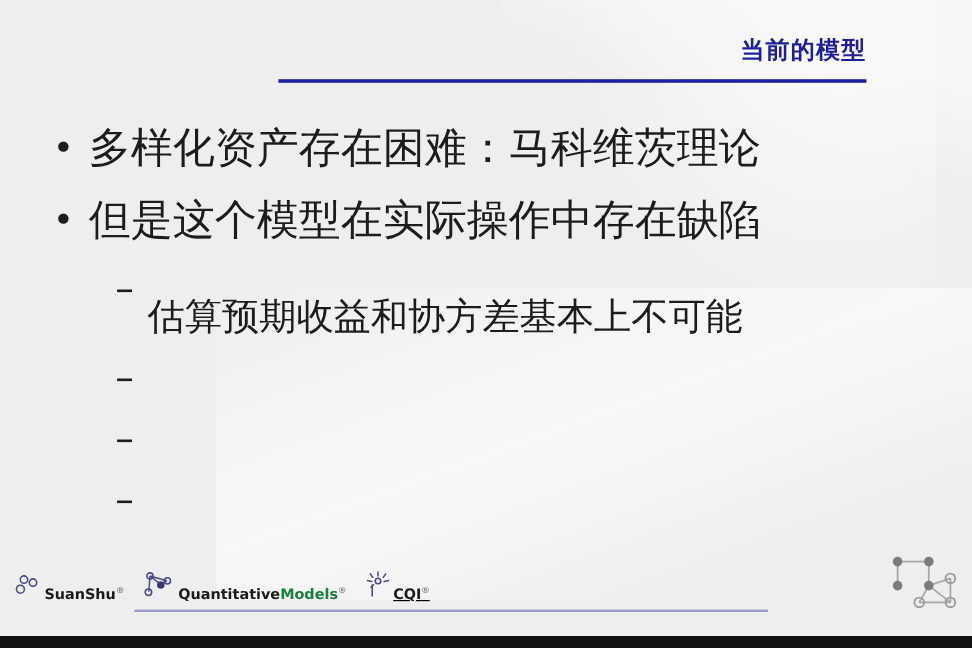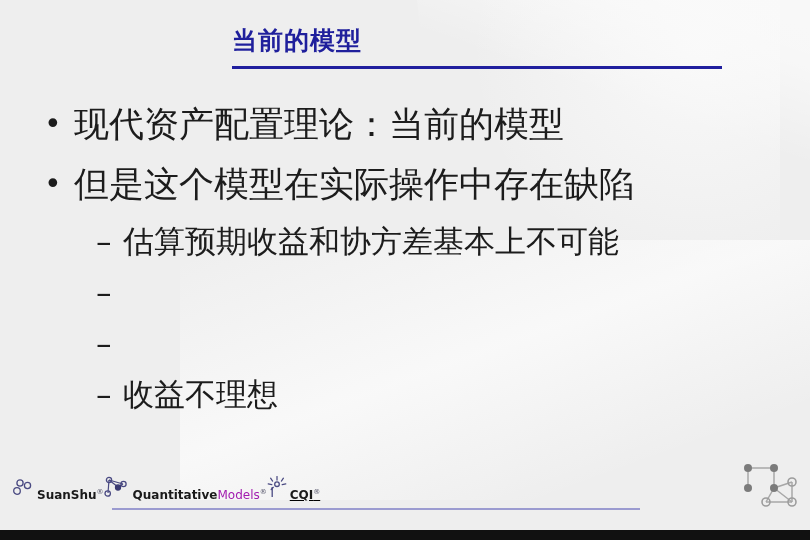--- a/index.html
+++ b/index.html
@@ -49,22 +49,22 @@
     background: linear-gradient(160deg, rgba(255,255,255,0) 0%, rgba(252,252,252,0.75) 45%, rgba(238,238,238,0) 80%);
     pointer-events: none;
   }
 
   
   .title {
     position: absolute;
     left: 232px;
     top: 26px;
     width: 490px;
-    text-align: left;
-    font-size: 25px;
+    text-align: right;
+    font-size: 20px;
     line-height: 30px;
     font-weight: 700;
     color: #1f1f9c;
     letter-spacing: 1px;
     white-space: nowrap;
   }
   .title-rule {
     position: absolute;
     left: 232px;
     top: 66px;
@@ -118,58 +118,59 @@
   .l2 .marker {
     width: 27px;
     flex: 0 0 27px;
     font-size: 31px;
     line-height: 51px;
     color: #1c1c1c;
   }
   .l2 .txt {
     flex: 1 1 auto;
     white-space: nowrap;
+    margin-top: 23px;
   }
 
   
   .footer {
     position: absolute;
     left: 0;
     bottom: 10px;
     width: 810px;
     height: 60px;
   }
   .logobar {
     position: absolute;
     left: 12px;
     bottom: 28px;
     display: flex;
     align-items: flex-end;
-    gap: 0;
+    gap: 16px;
   }
   .logo {
     display: flex;
     align-items: flex-end;
     gap: 3px;
   }
   .logo .mark {
     display: block;
     flex: 0 0 auto;
   }
   .logo .wordmark {
     font-size: 12px;
     line-height: 13px;
     font-weight: 700;
     color: #1a1a1a;
     white-space: nowrap;
     position: relative;
   }
   .wordmark .light {
-    font-weight: 400;
-    color: #a21caf;
+    font-weight: 700;
+    color: #15803d;
   }
   .wordmark .tm {
     font-size: 7px;
     vertical-align: super;
     font-weight: 400;
     color: #55556a;
   }
   .cqi-wrap {
     display: flex;
     flex-direction: row;
@@ -216,21 +217,21 @@
   <div class="swoosh2"></div>
   <div class="swoosh3"></div>
 
   <div class="title">当前的模型</div>
   <div class="title-rule"></div>
 
   <div class="body">
 
     <div class="l1">
       <span class="marker">•</span>
-      <span class="txt">现代资产配置理论：当前的模型</span>
+      <span class="txt">多样化资产存在困难：马科维茨理论</span>
     </div>
 
     <div class="l1">
       <span class="marker">•</span>
       <span class="txt">但是这个模型在实际操作中存在缺陷</span>
     </div>
 
     <div class="l2">
       <span class="marker">–</span>
       <span class="txt">估算预期收益和协方差基本上不可能</span>
@@ -239,21 +240,20 @@
     <div class="l2">
       <span class="marker">–</span>
     </div>
 
     <div class="l2">
       <span class="marker">–</span>
     </div>
 
     <div class="l2">
       <span class="marker">–</span>
-      <span class="txt">收益不理想</span>
     </div>
 
   </div>
 
   <div class="footer">
 
     <div class="logobar">
 
       <div class="logo">
         <span class="mark">

